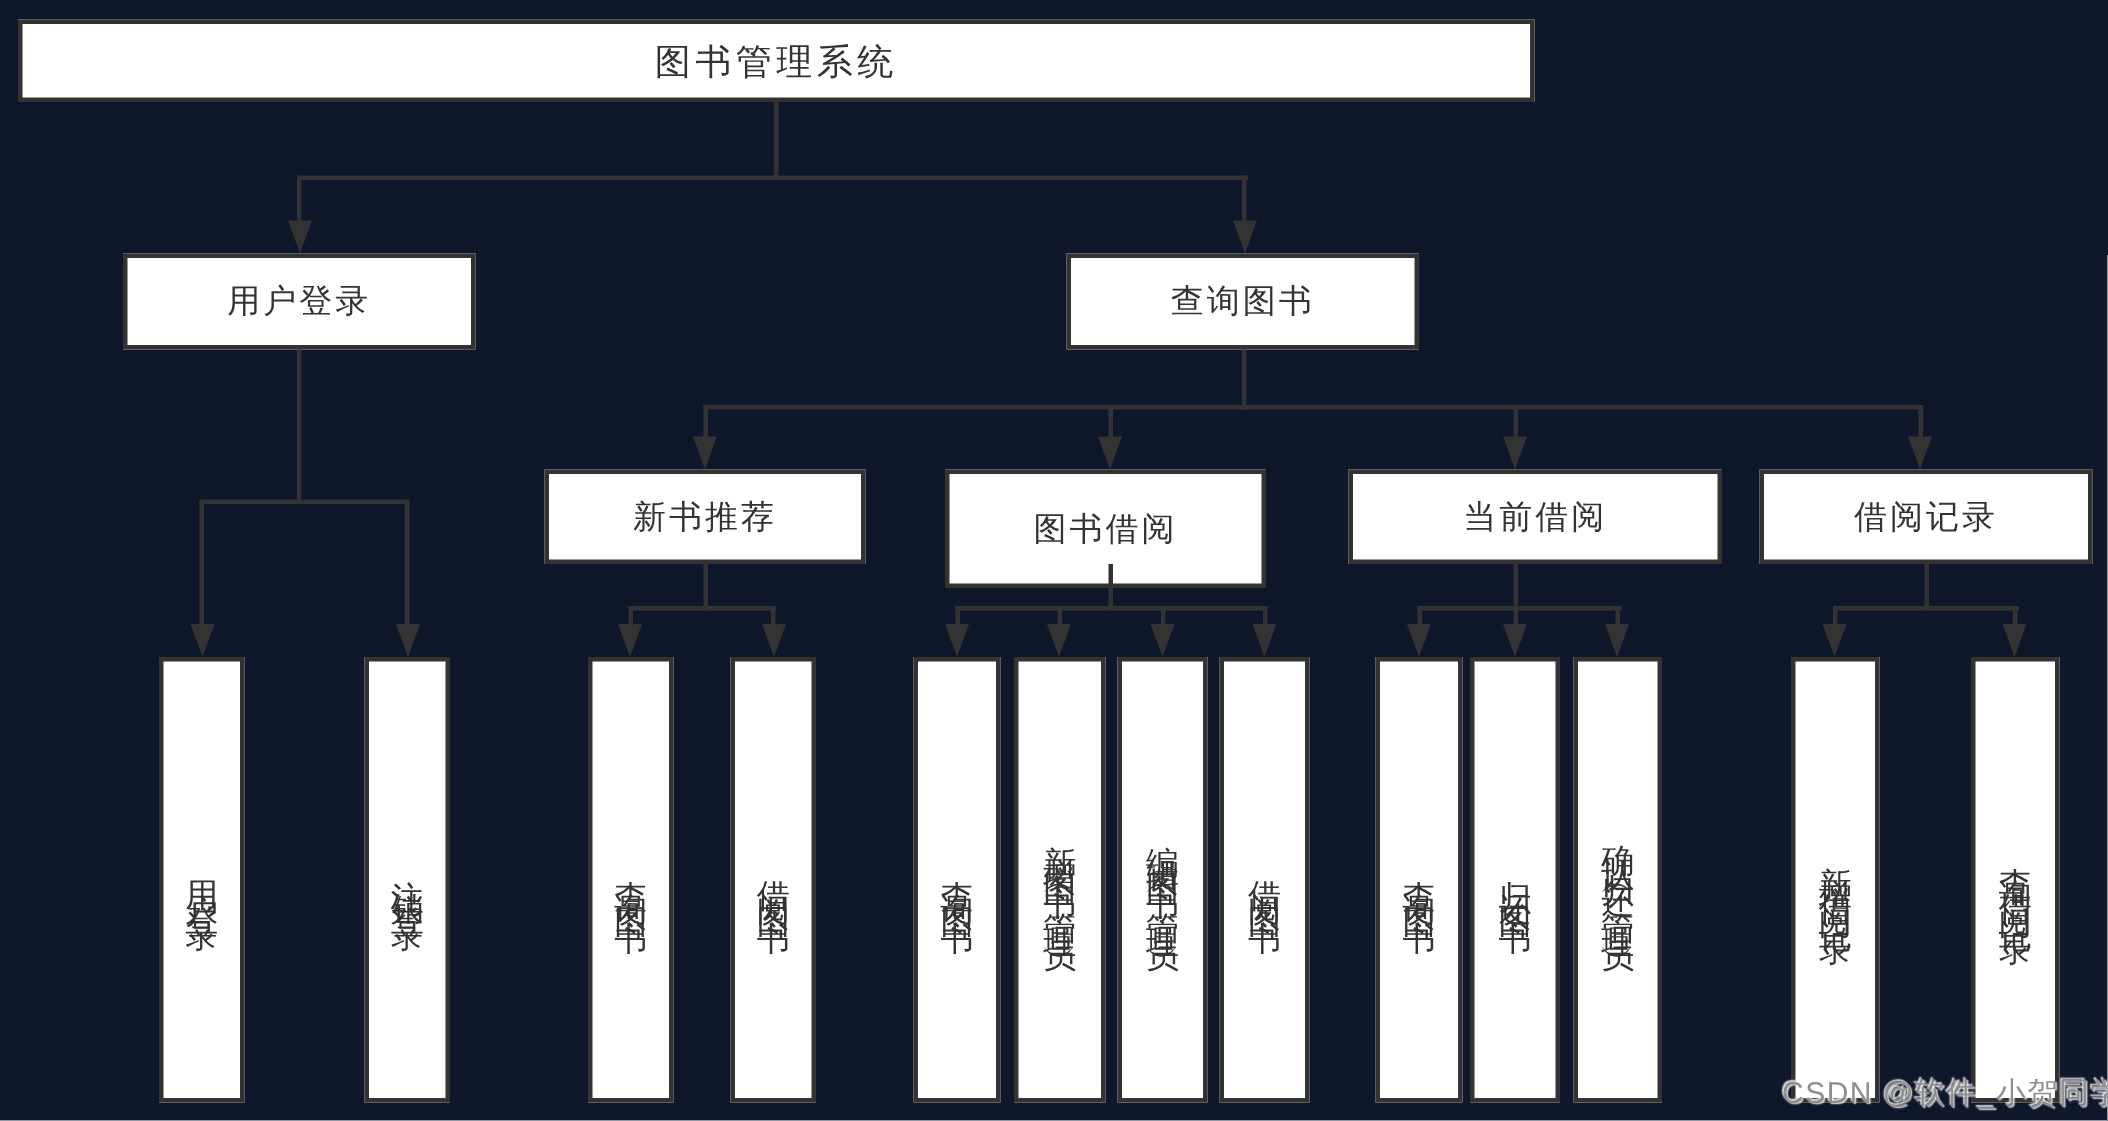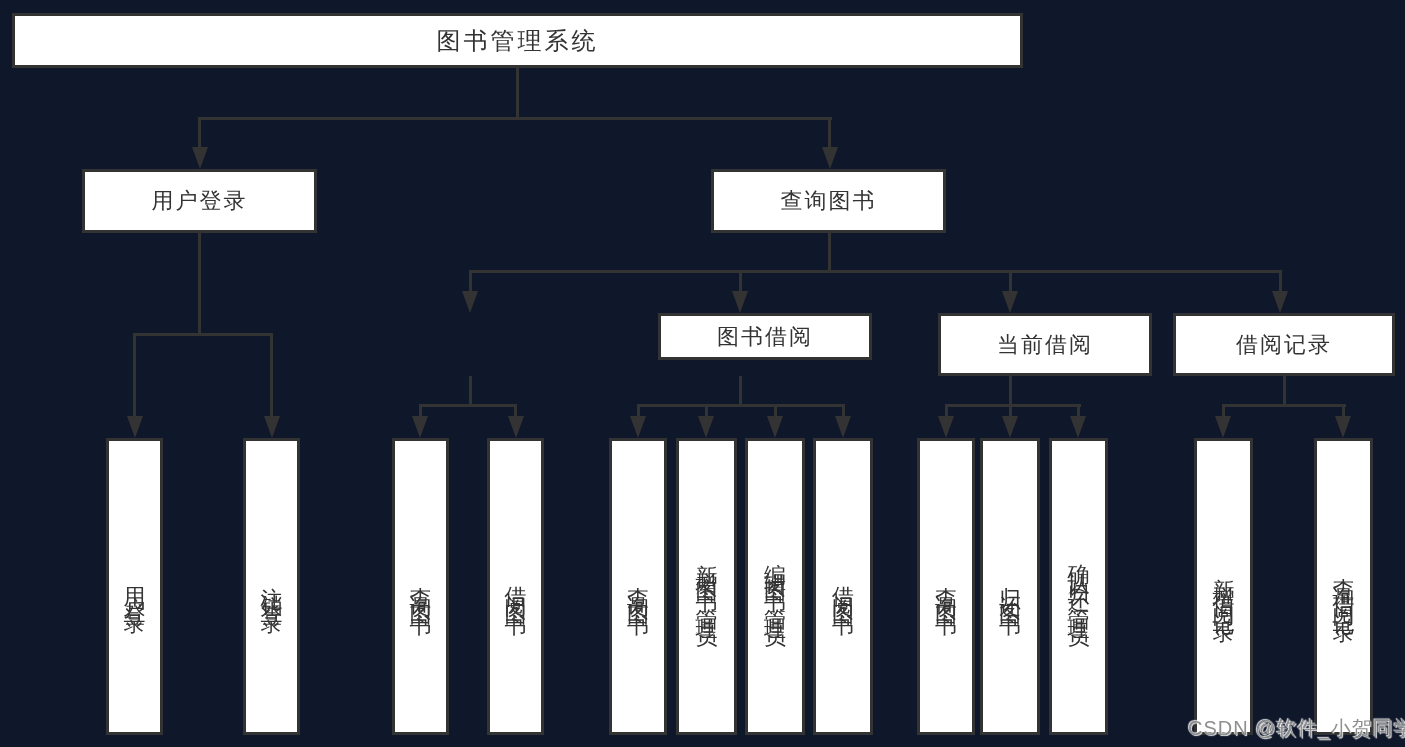--- a/index.html
+++ b/index.html
@@ -80,24 +80,27 @@
   <div class="line h" style="left:469px;top:270px;width:813px"></div>
   <div class="line v" style="left:469px;top:270px;height:23px"></div>
   <div class="arrow" style="left:462px;top:291px"></div>
   <div class="line v" style="left:739px;top:270px;height:23px"></div>
   <div class="arrow" style="left:732px;top:291px"></div>
   <div class="line v" style="left:1009px;top:270px;height:23px"></div>
   <div class="arrow" style="left:1002px;top:291px"></div>
   <div class="line v" style="left:1279px;top:270px;height:23px"></div>
   <div class="arrow" style="left:1272px;top:291px"></div>
 
-  <div class="box hbox" style="left:658px;top:313px;width:214px;height:47px">
+  <div class="box hbox" style="left:363px;top:313px;width:214px;height:63px">
+    <span>新书推荐</span>
+  </div>
+  <div class="box hbox" style="left:630px;top:313px;width:214px;height:79px">
     <span>图书借阅</span>
   </div>
-  <div class="box hbox" style="left:938px;top:313px;width:214px;height:63px">
+  <div class="box hbox" style="left:899px;top:313px;width:249px;height:63px">
     <span>当前借阅</span>
   </div>
   <div class="box hbox" style="left:1173px;top:313px;width:222px;height:63px">
     <span>借阅记录</span>
   </div>
 
   <div class="line v" style="left:469px;top:376px;height:31px"></div>
   <div class="line h" style="left:419px;top:404px;width:98px"></div>
   <div class="line v" style="left:419px;top:404px;height:14px"></div>
   <div class="arrow" style="left:412px;top:416px"></div>

